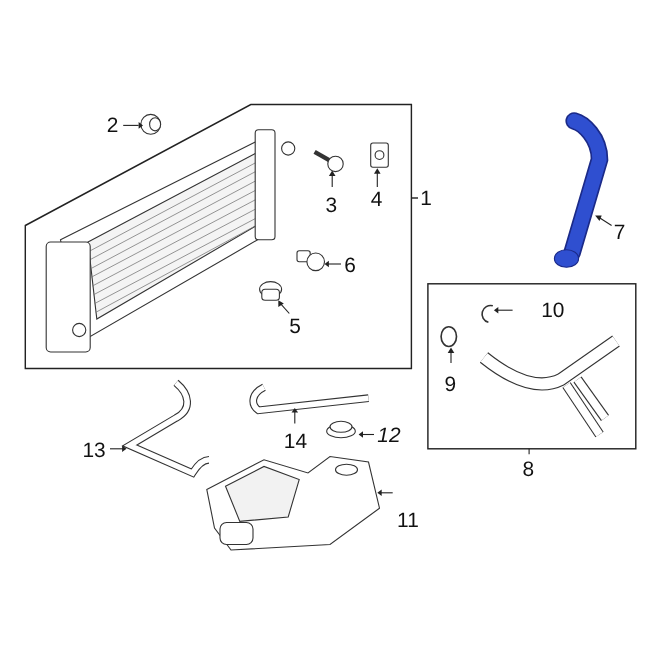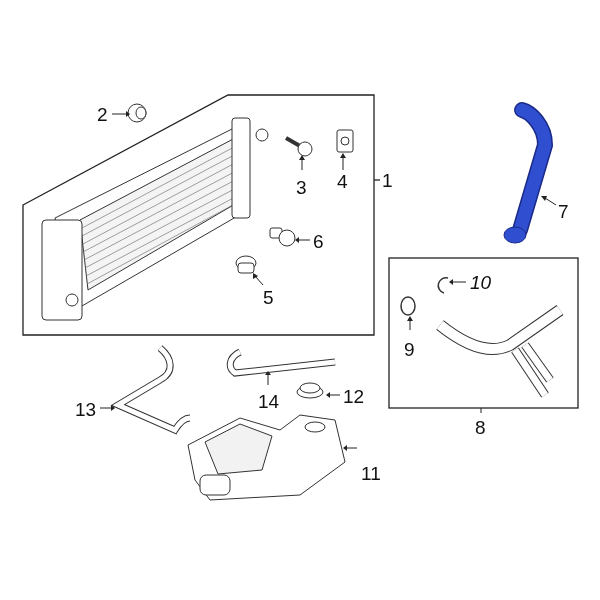--- a/index.html
+++ b/index.html
@@ -130,17 +130,17 @@
 
 <span class="lbl" style="left:382px;top:171px;">1</span>
 <span class="lbl" style="left:97px;top:105px;">2</span>
 <span class="lbl" style="left:296px;top:178px;">3</span>
 <span class="lbl" style="left:337px;top:172px;">4</span>
 <span class="lbl" style="left:263px;top:288px;">5</span>
 <span class="lbl" style="left:313px;top:232px;">6</span>
 <span class="lbl" style="left:558px;top:202px;">7</span>
 <span class="lbl" style="left:475px;top:418px;">8</span>
 <span class="lbl" style="left:404px;top:340px;">9</span>
-<span class="lbl" style="left:470px;top:273px;font-style:italic;">10</span>
+<span class="lbl" style="left:492px;top:273px;">10</span>
 <span class="lbl" style="left:361px;top:464px;">11</span>
-<span class="lbl" style="left:343px;top:387px;">12</span>
+<span class="lbl" style="left:343px;top:387px;font-style:italic;">12</span>
 <span class="lbl" style="left:75px;top:400px;">13</span>
 <span class="lbl" style="left:258px;top:392px;text-align:right;">14</span>
 
 </body></html>

